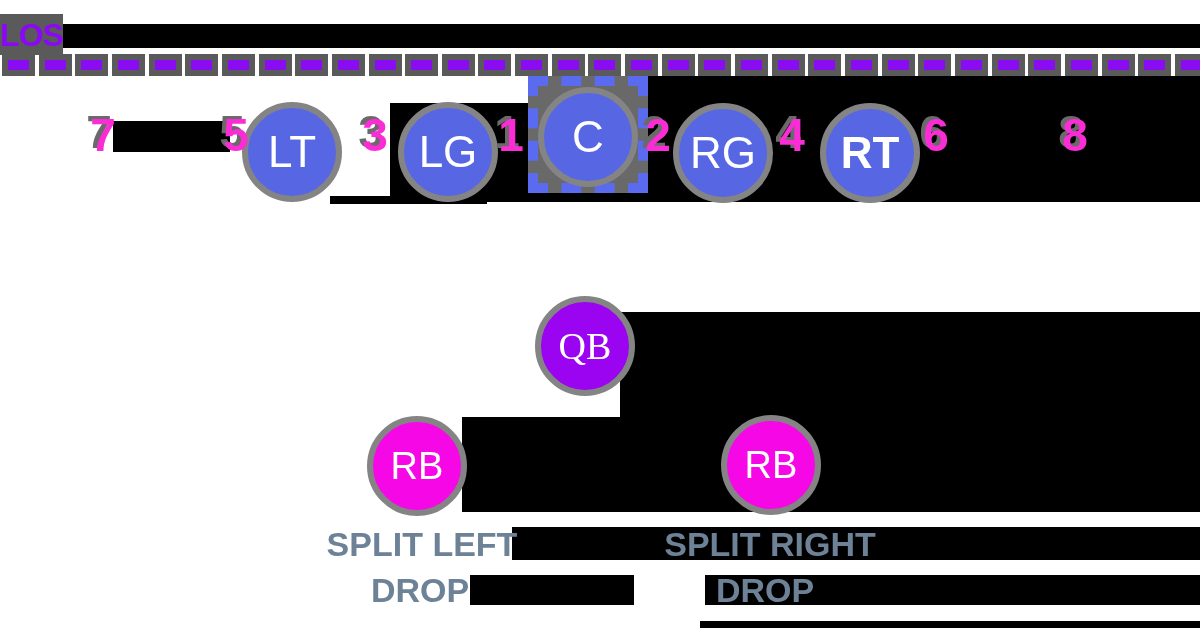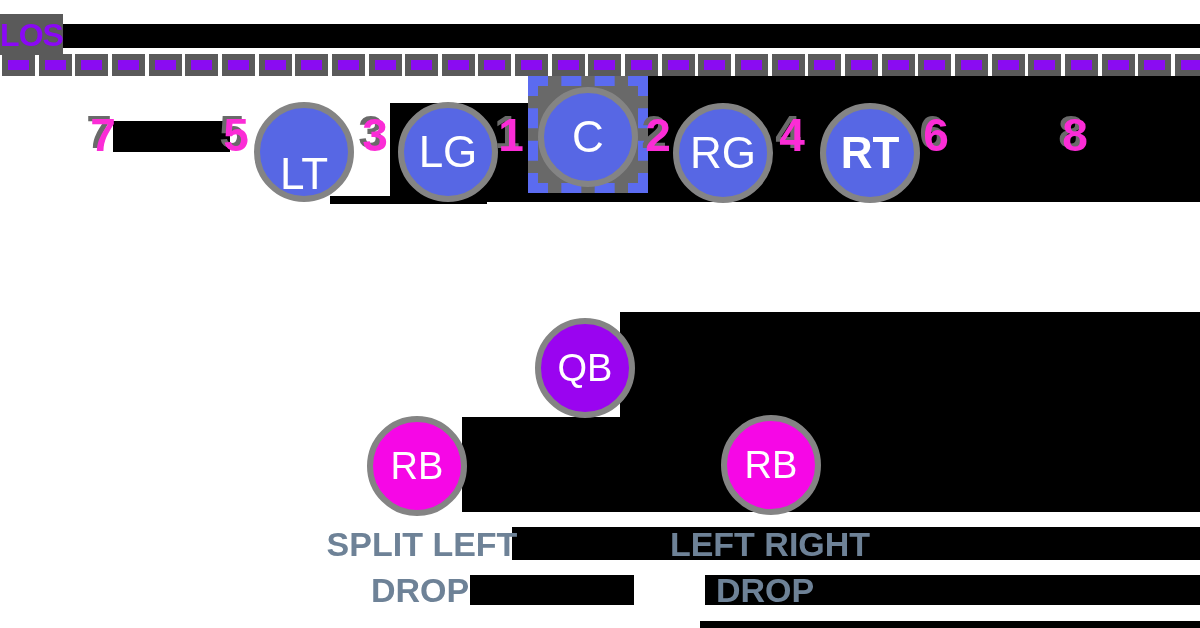--- a/index.html
+++ b/index.html
@@ -164,36 +164,36 @@
         <div class="dash"></div>
       </div>
       <div class="dashbox" style="left: 1174.8px;">
         <div class="dash"></div>
       </div>
     </div>
 
   <div id="center-box"></div>
 
   <div id="players-layer">
-      <div class="player oline" style="left: 254px; top: 102px; align-items: flex-end;">
+      <div class="player oline" style="left: 242px; top: 102px;">
         <span>LT</span>
       </div>
       <div class="player oline" style="left: 398px; top: 102px;">
         <span>LG</span>
       </div>
       <div class="player oline" style="left: 538px; top: 87px;">
         <span>C</span>
       </div>
       <div class="player oline" style="left: 673px; top: 103px;">
         <span>RG</span>
       </div>
       <div class="player oline" style="left: 820px; top: 103px; font-weight: bold;">
         <span>RT</span>
       </div>
-      <div class="player qb" style="left: 535px; top: 318px;">
+      <div class="player qb" style="left: 535px; top: 296px; font-family: Liberation Serif, serif;">
         <span>QB</span>
       </div>
       <div class="player rb" style="left: 367px; top: 416px;">
         <span>RB</span>
       </div>
       <div class="player rb" style="left: 721px; top: 415px;">
         <span>RB</span>
       </div>
     </div>
 
@@ -204,16 +204,16 @@
       <div class="gapnum" style="left: 511px; top: 112px;">1</div>
       <div class="gapnum" style="left: 658px; top: 112px;">2</div>
       <div class="gapnum" style="left: 792px; top: 112px;">4</div>
       <div class="gapnum" style="left: 936px; top: 112px;">6</div>
       <div class="gapnum" style="left: 1075px; top: 112px;">8</div>
     </div>
 
   <div id="labels-layer">
       <div class="plabel" style="left: 422px; top: 544px;">SPLIT LEFT</div>
       <div class="plabel" style="left: 420px; top: 590px;">DROP</div>
-      <div class="plabel" style="left: 770px; top: 544px;">LEFT RIGHT</div>
+      <div class="plabel" style="left: 770px; top: 544px;">SPLIT RIGHT</div>
       <div class="plabel" style="left: 765px; top: 590px;">DROP</div>
     </div>
 </div>
 
 </body></html>

